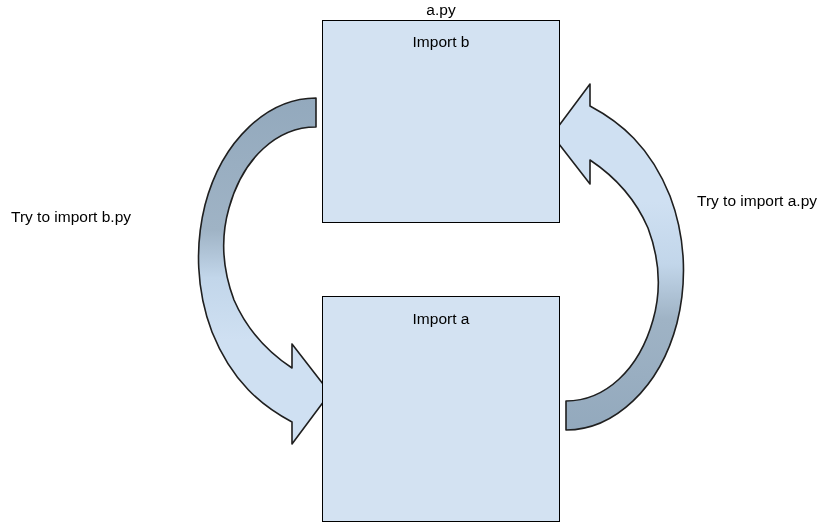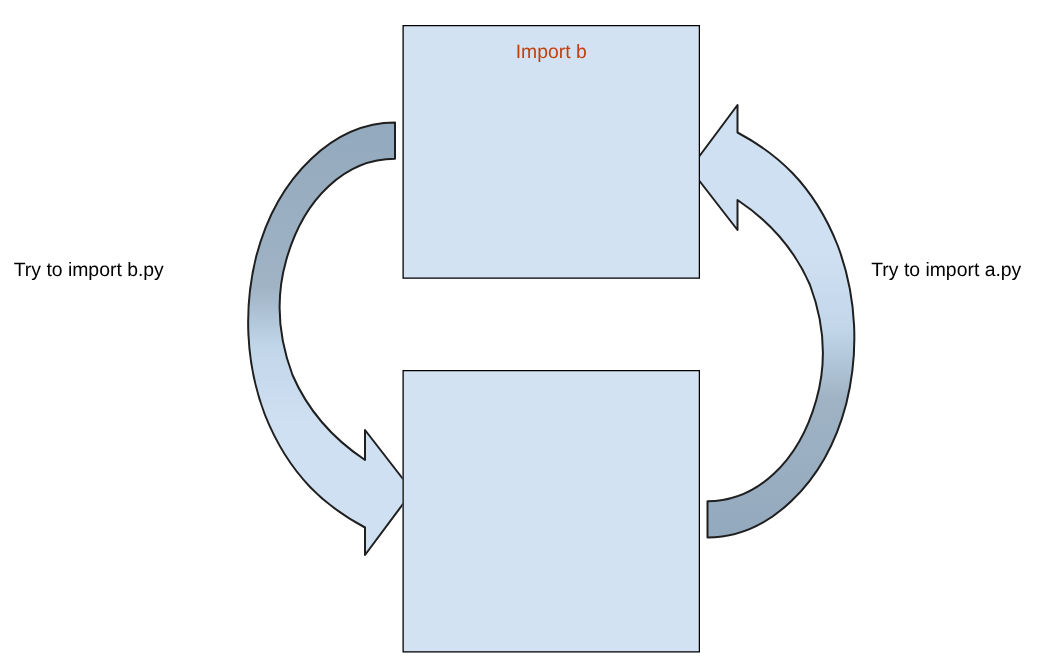--- a/index.html
+++ b/index.html
@@ -48,32 +48,32 @@
     color: #000000;
     line-height: 18px;
   }
   #caption-a { left: 322px; top: 1px; }
   #caption-b { left: 322px; top: 277px; }
   .box-inner-label {
     position: absolute;
     width: 238px;
     text-align: center;
     font-size: 15.5px;
-    color: #c2410c;
+    color: #000000;
   }
   #label-a { left: 322px; top: 33px; }
   #label-b { left: 322px; top: 310px; }
   .side-label {
     position: absolute;
     font-size: 15.5px;
     color: #000000;
     white-space: nowrap;
   }
   #label-left { left: 11px; top: 208px; text-align: right; }
-  #label-right { left: 697px; top: 208px; }
+  #label-right { left: 697px; top: 192px; }
 </style>
 </head>
 <body>
 
 <div id="canvas">
 
   <svg class="diagram-svg" viewBox="0 0 839 528">
     <defs>
       <linearGradient id="gradLeft" x1="0" y1="0" x2="0" y2="1">
         <stop offset="0%" stop-color="#93a9bd"></stop>
@@ -114,19 +114,21 @@
              L 590,160
              C 614,176 635,198 648,228
              C 660,260 661,292 653,320
              C 639,370 605,401 566,401
              Z" fill="url(#gradRight)" stroke="#1f1f1f" stroke-width="1.6" stroke-linejoin="round"></path>
   </svg>
 
   <div class="box" id="box-a"></div>
   <div class="box" id="box-b"></div>
 
+  <div class="box-caption" id="caption-a">a.py</div>
   <div class="box-inner-label" id="label-a">Import b</div>
 
+  <div class="box-inner-label" id="label-b">Import a</div>
 
   <div class="side-label" id="label-left">Try to import b.py</div>
   <div class="side-label" id="label-right">Try to import a.py</div>
 
 </div>
 
 </body></html>

